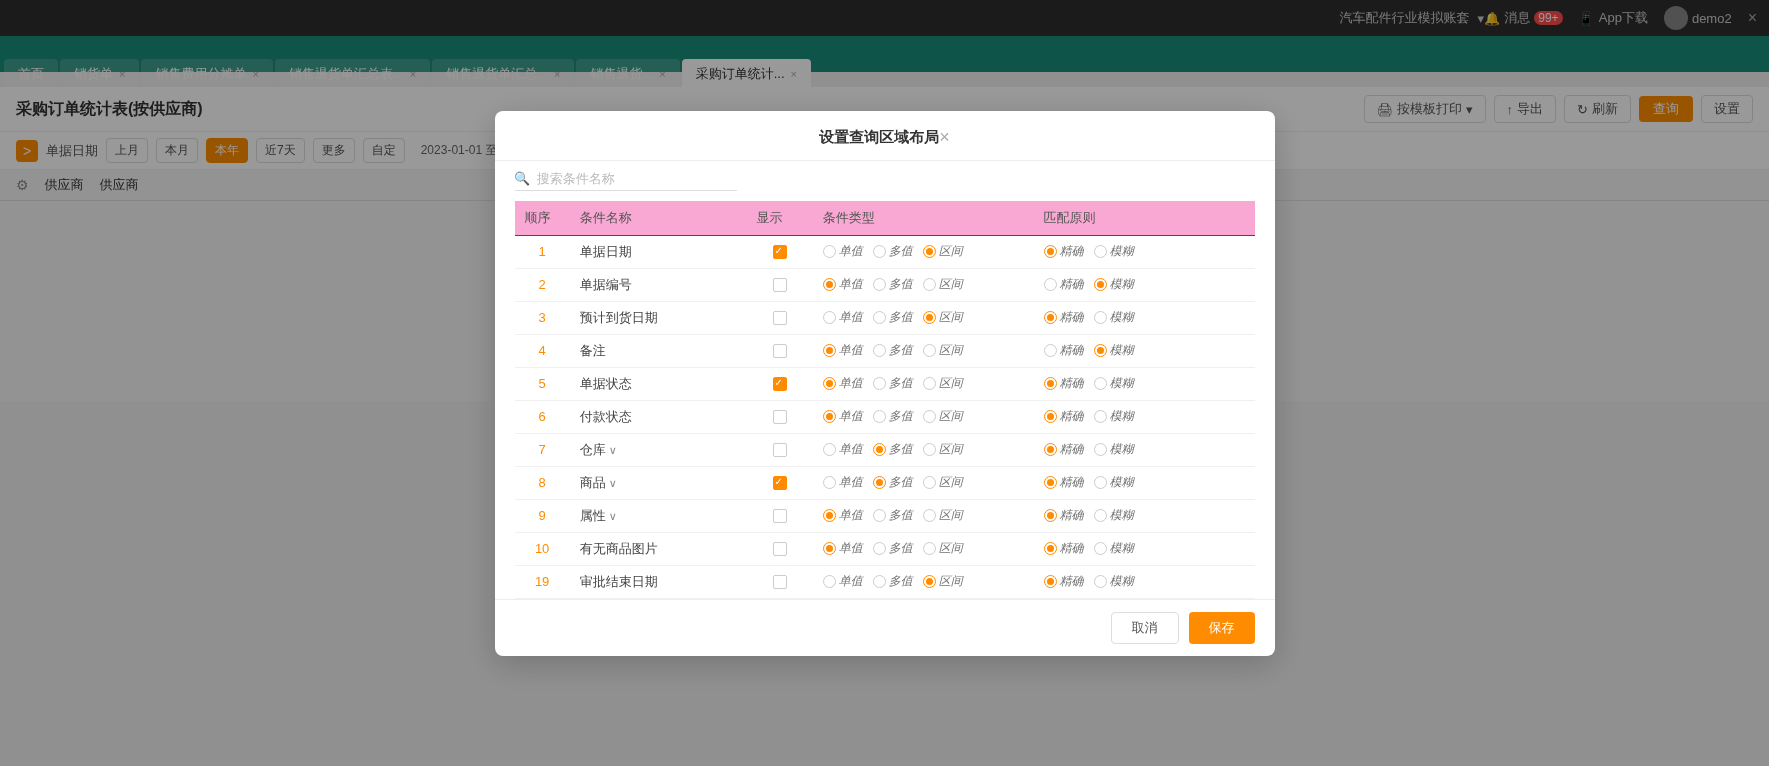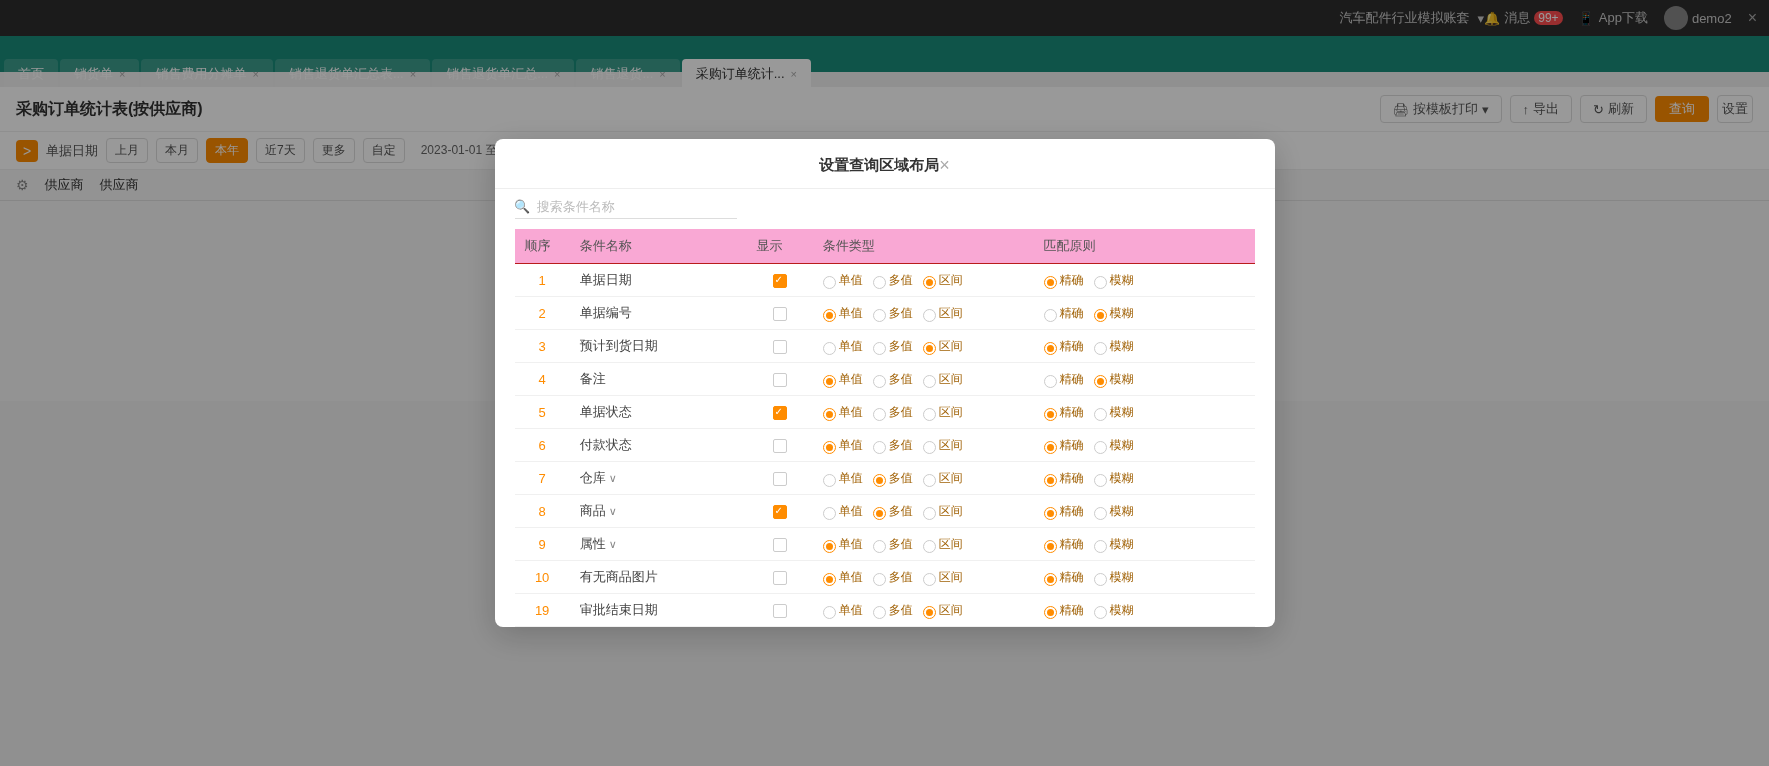--- a/index.html
+++ b/index.html
@@ -54,21 +54,21 @@
       display: flex;
       align-items: center;
       justify-content: space-between;
       border-bottom: 1px solid #eee;
       margin-top: 15px;
     }
     .page-title { font-size: 16px; font-weight: bold; color: #333; }
     .page-actions { display: flex; align-items: center; gap: 8px; }
     .btn-action { border: 1px solid #ddd; background: #fff; padding: 4px 12px; border-radius: 4px; cursor: pointer; font-size: 13px; color: #555; display: flex; align-items: center; gap: 4px; }
     .btn-primary { background: #ff8c00; color: #fff; border: none; padding: 4px 14px; border-radius: 4px; cursor: pointer; font-size: 13px; }
-    .btn-setting { background: #fff; border: 1px solid #ddd; padding: 4px 4px; border-radius: 4px; cursor: pointer; font-size: 13px; color: #555; }
+    .btn-setting { background: #fff; border: 1px solid #ddd; padding: 4px 12px; border-radius: 4px; cursor: pointer; font-size: 13px; color: #555; }
 
     
     .filter-bar {
       background: #fff;
       padding: 6px 16px;
       display: flex;
       align-items: center;
       gap: 8px;
       border-bottom: 1px solid #eee;
     }
@@ -190,21 +190,21 @@
       content: '✓';
       color: #fff;
       font-size: 10px;
       position: absolute;
       top: -1px;
       left: 1px;
     }
 
     
     .radio-group { display: flex; align-items: center; gap: 10px; }
-    .radio-item { display: flex; align-items: flex-end; gap: 3px; cursor: pointer; font-size: 12px; color: #a16207; white-space: nowrap; }
+    .radio-item { display: flex; align-items: center; gap: 3px; cursor: pointer; font-size: 12px; color: #737373; white-space: nowrap; font-style: italic; }
     .radio-dot {
       width: 13px; height: 13px;
       border-radius: 50%;
       border: 1px solid #ccc;
       display: inline-flex;
       align-items: center;
       justify-content: center;
       background: #fff;
     }
     .radio-dot.selected { border-color: #ff8c00; }
@@ -725,14 +725,18 @@
                     <span class="radio-dot"></span>
                     <span>模糊</span>
                   </label>
                 </div>
               </td>
             </tr>
           </tbody>
       </table>
     </div>
 
+    <div class="modal-footer">
+      <button class="btn-cancel">取消</button>
+      <button class="btn-save">保存</button>
+    </div>
   </div>
 </div>
 
 </body></html>

